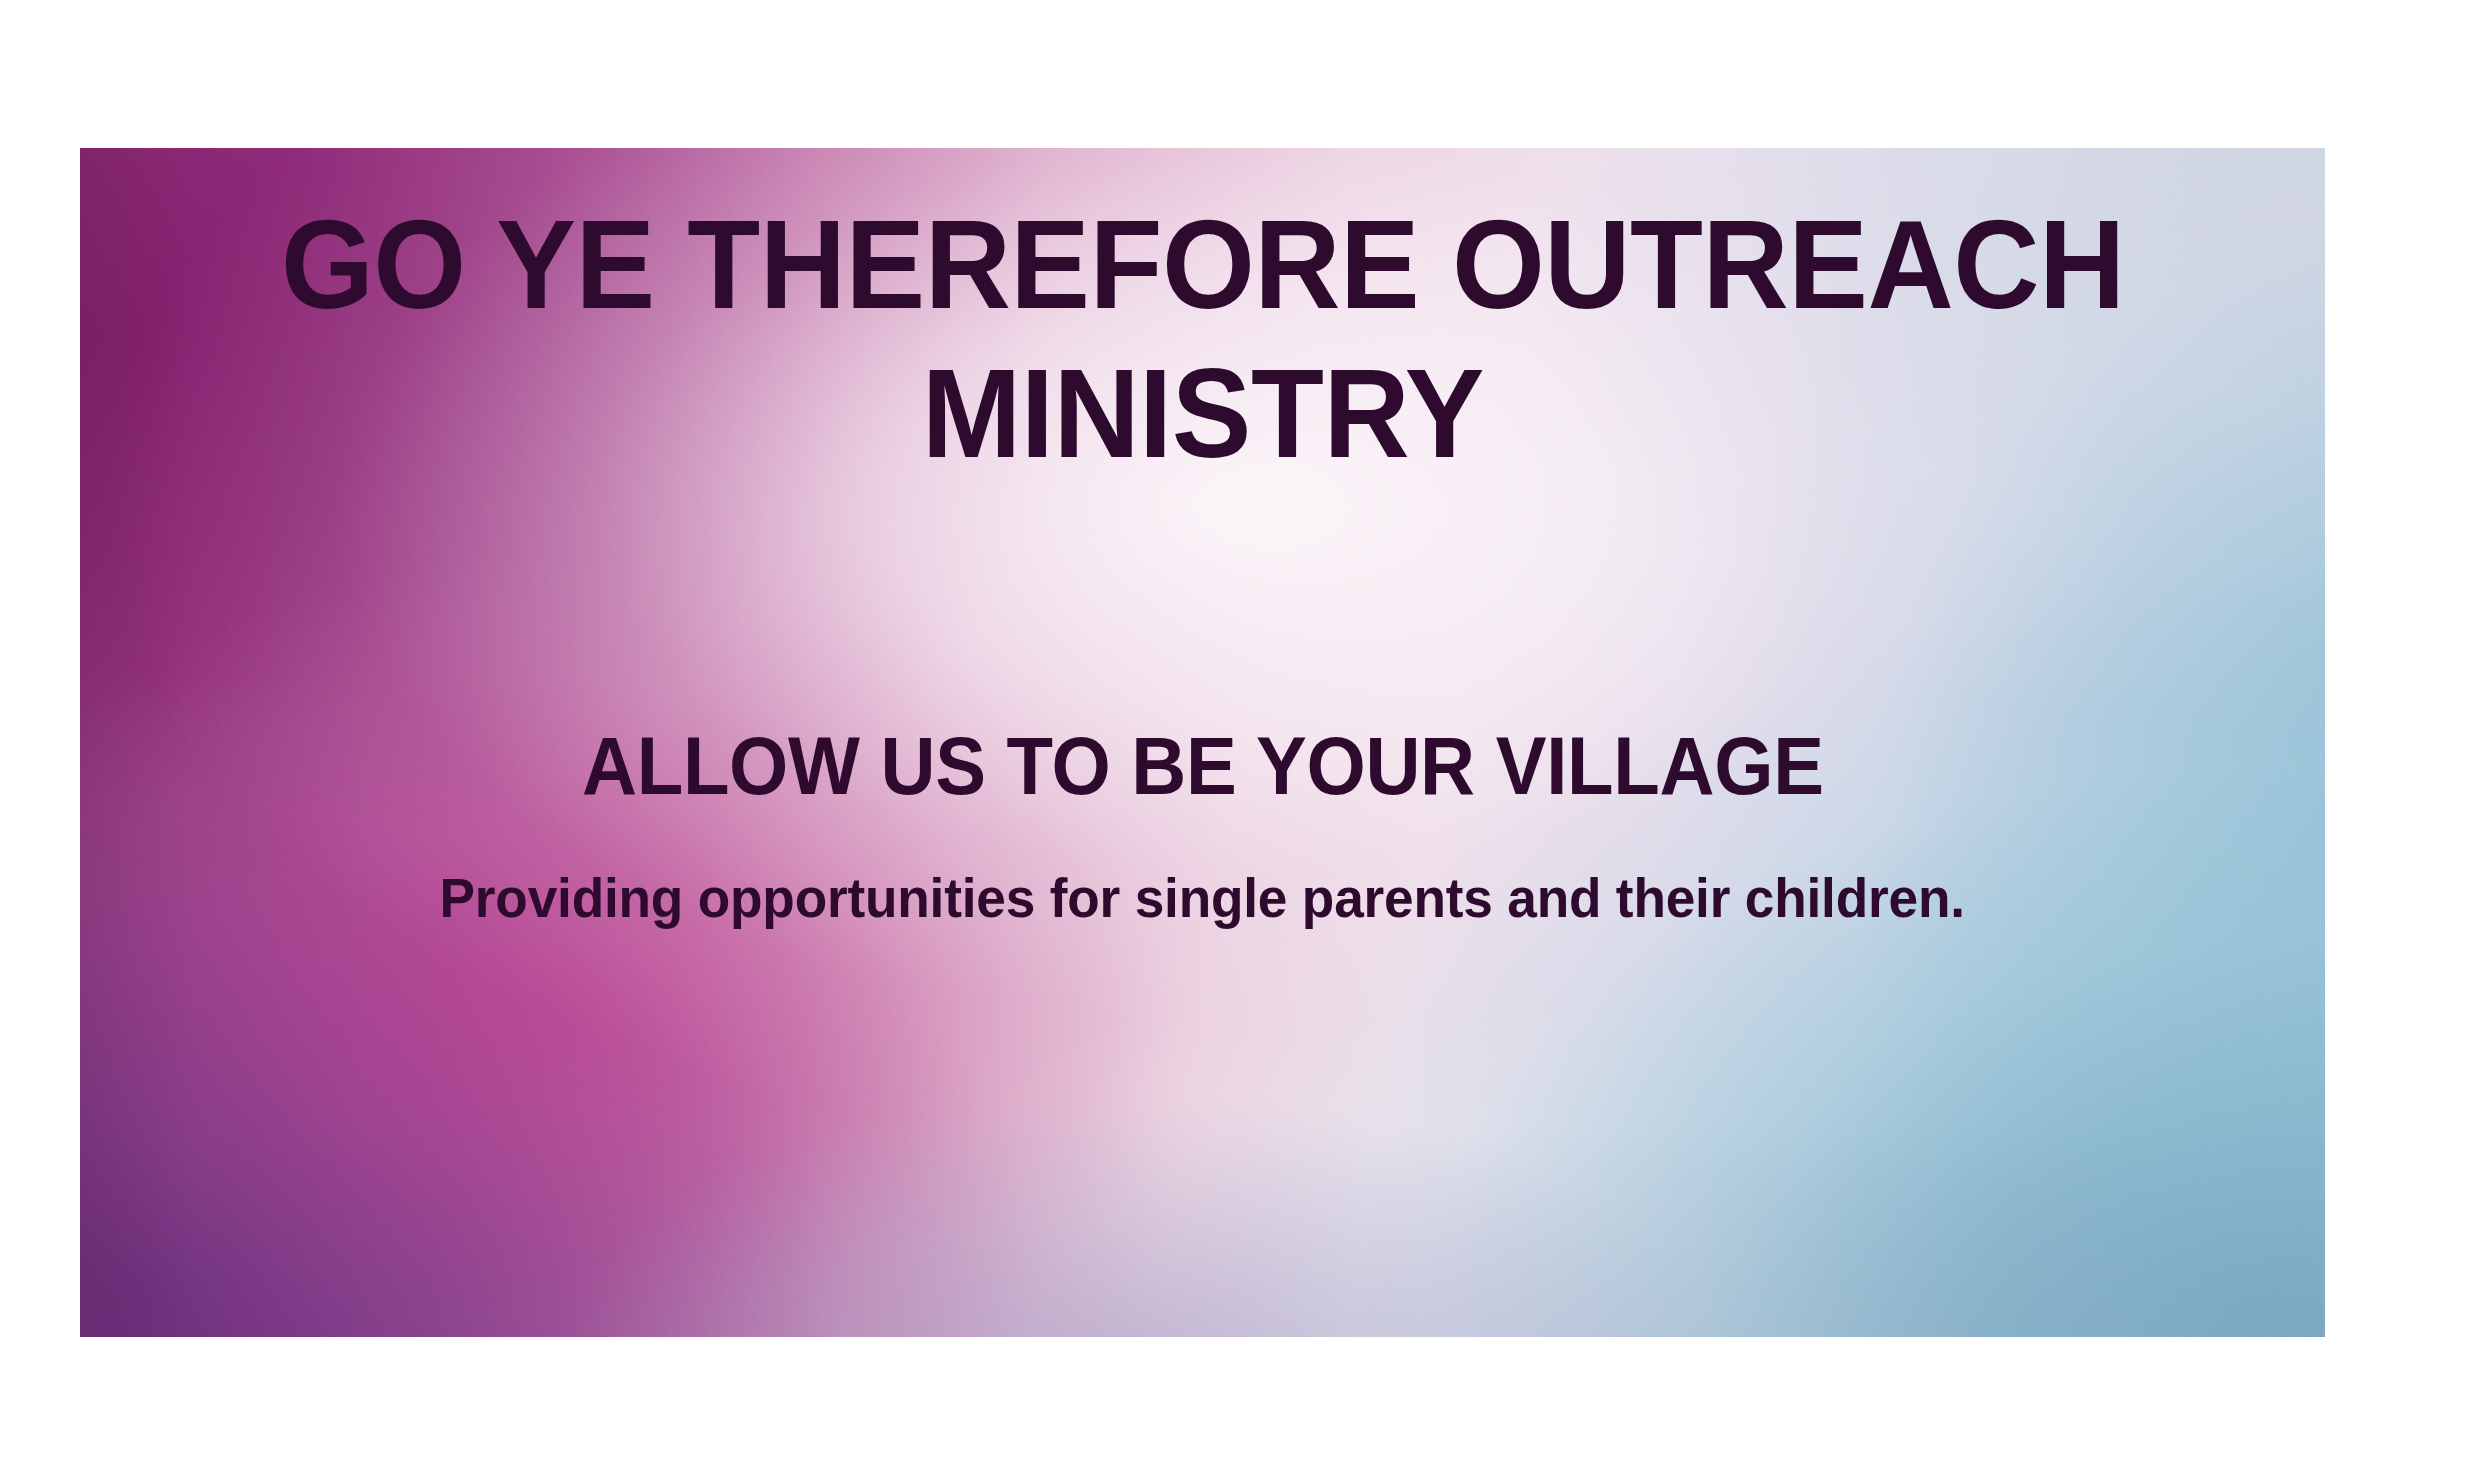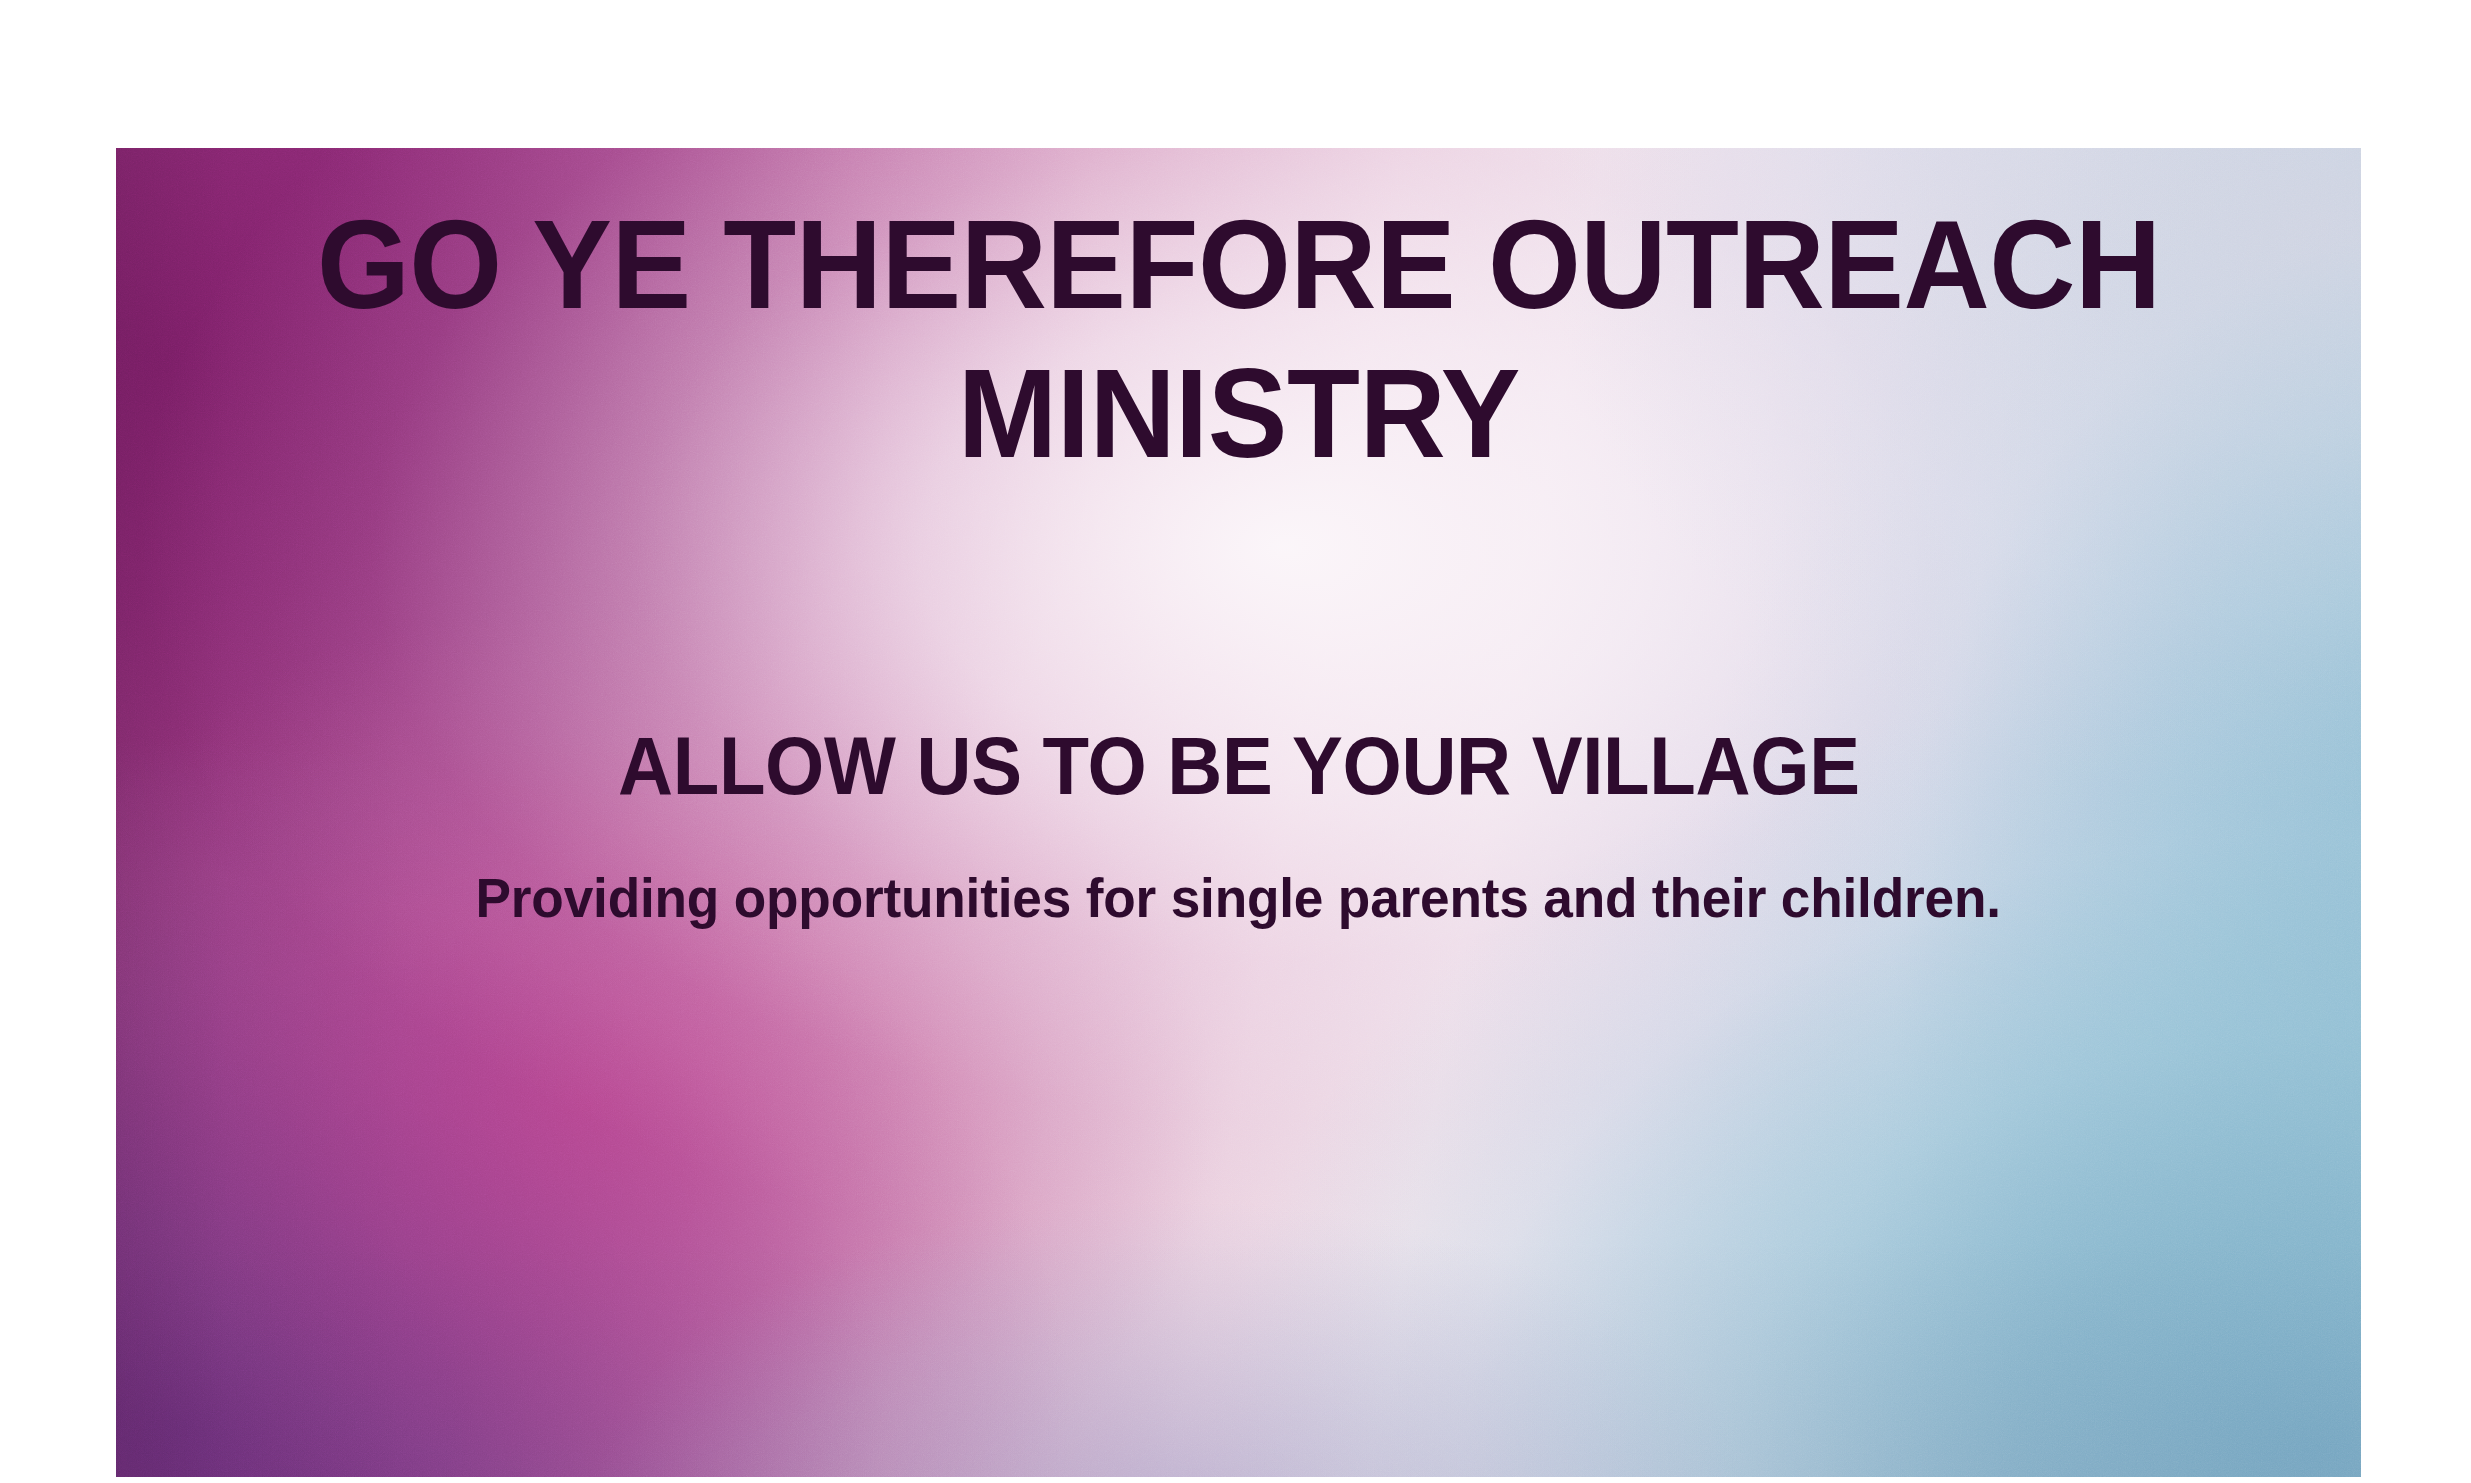--- a/index.html
+++ b/index.html
@@ -14,24 +14,23 @@
     overflow: hidden;
     font-family: "Liberation Sans", sans-serif;
   }
 
   
   #banner {
     position: absolute;
     left: 80px;
     top: 148px;
     width: 2245px;
-    height: 1329px;
+    height: 1189px;
     overflow: hidden;
     background: #9b3c86;
-    margin-left: 36px;
   }
 
   
   .bg-layer {
     position: absolute;
     inset: 0;
     pointer-events: none;
   }
 
   

